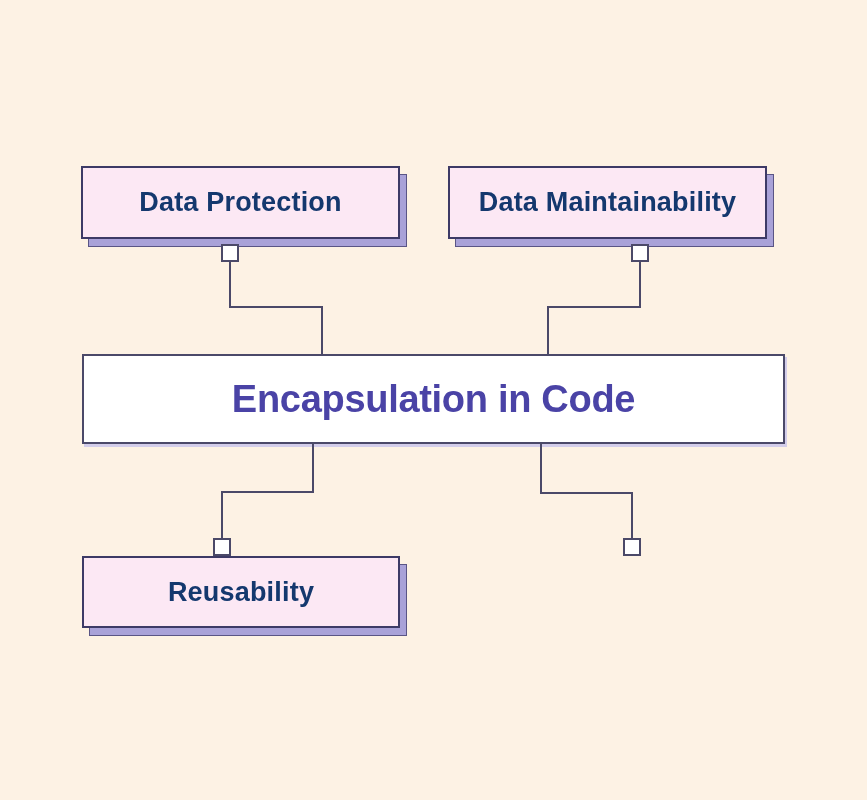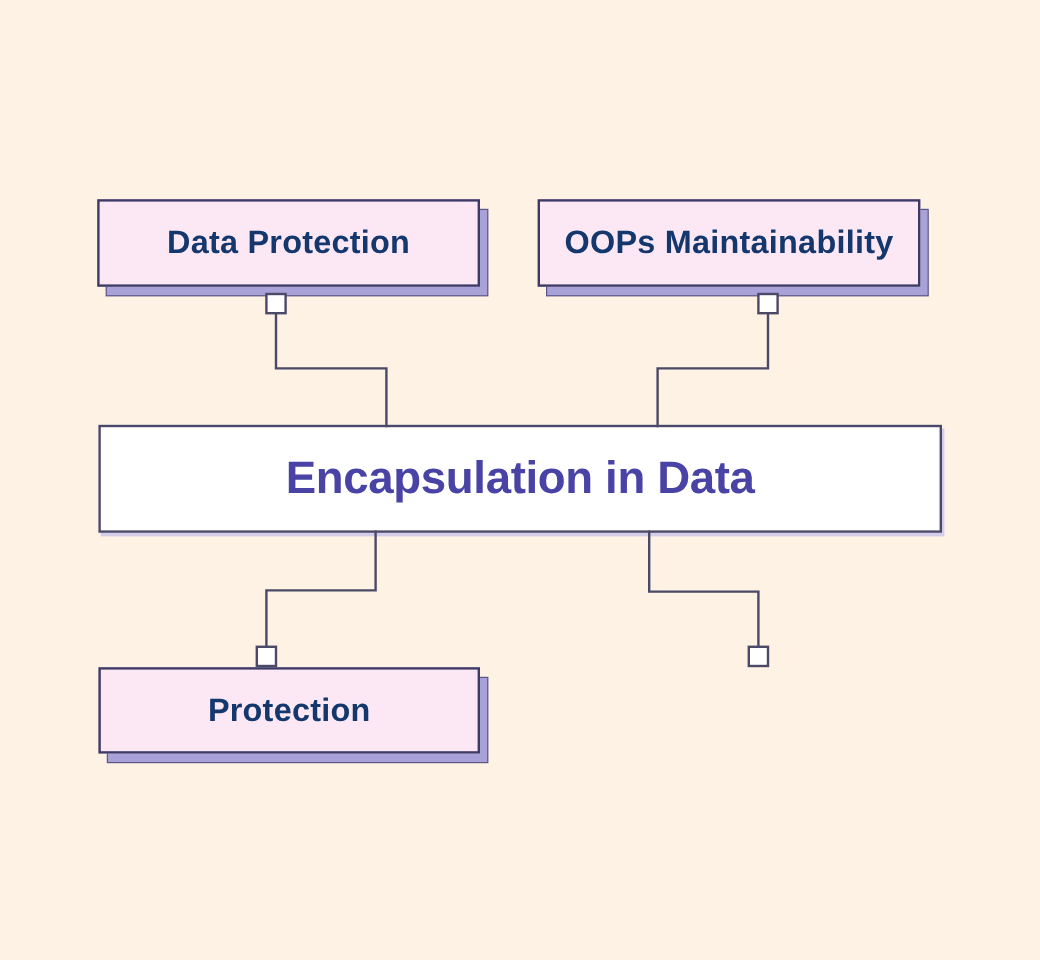--- a/index.html
+++ b/index.html
@@ -94,25 +94,25 @@
     <rect x="632" y="245" width="16" height="16"></rect>
     <rect x="214" y="539" width="16" height="16"></rect>
     <rect x="624" y="539" width="16" height="16"></rect>
   </svg>
 
   <div class="node node-top-left">
     <span class="label">Data Protection</span>
   </div>
 
   <div class="node node-top-right">
-    <span class="label">OOPs Maintainability</span>
+    <span class="label">Data Maintainability</span>
   </div>
 
   <div class="node node-center">
-    <span class="title">Encapsulation in Data</span>
+    <span class="title">Encapsulation in Code</span>
   </div>
 
   <div class="node node-bottom-left">
-    <span class="label">Protection</span>
+    <span class="label">Reusability</span>
   </div>
 
 
 </div>
 
 </body></html>

